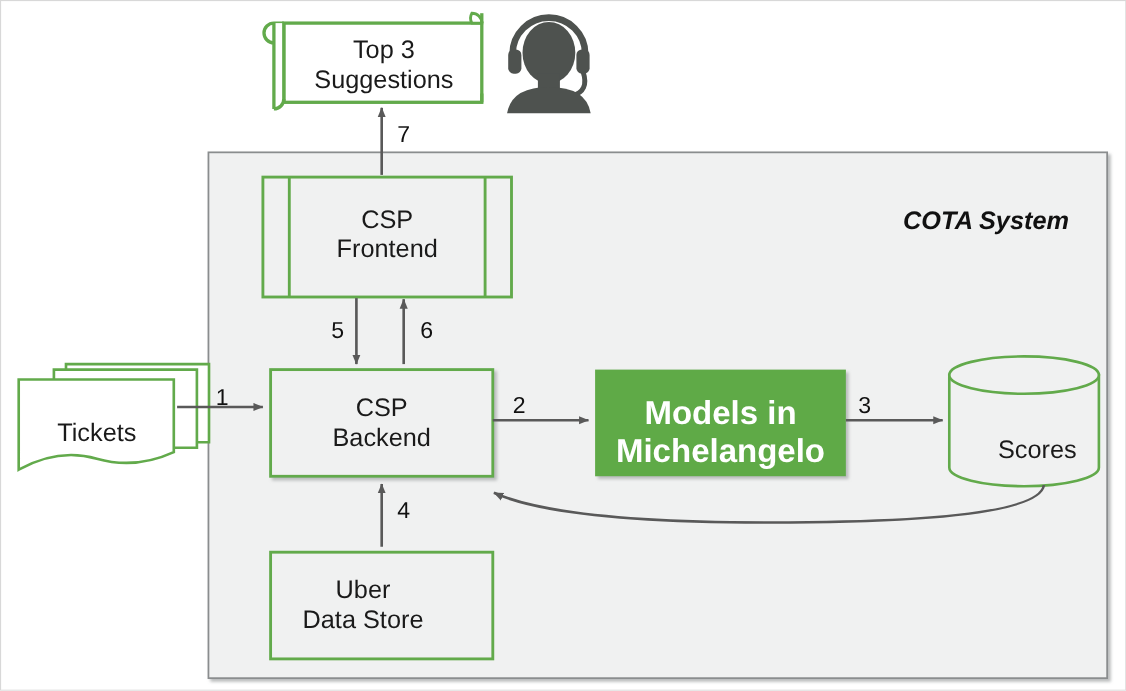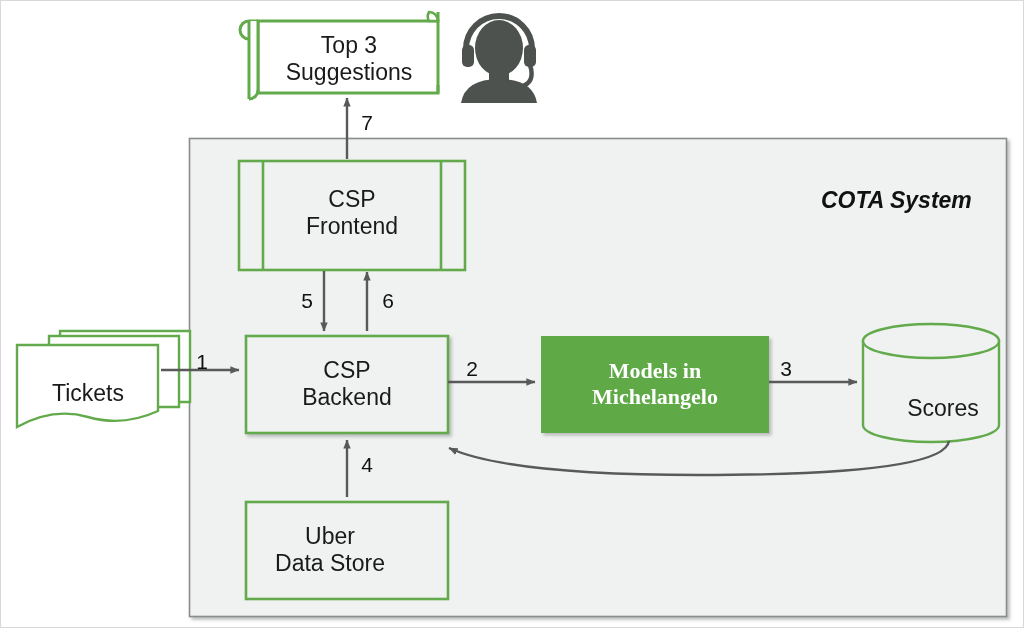--- a/index.html
+++ b/index.html
@@ -31,24 +31,23 @@
   .lbl {
     position: absolute;
     color: #1a1a1a;
     line-height: 1.18;
     text-align: center;
     white-space: pre-line;
     pointer-events: none;
   }
   .node-label { font-size: 23px; }
   .node-label-white {
-    font-size: 22px;
+    font-size: 30px;
     color: #ffffff;
     font-weight: bold;
-    font-family: Liberation Serif, serif;
   }
   .step-num {
     font-size: 21px;
     color: #111111;
   }
   .container-title {
     font-size: 23px;
     font-weight: bold;
     font-style: italic;
     color: #111111;

